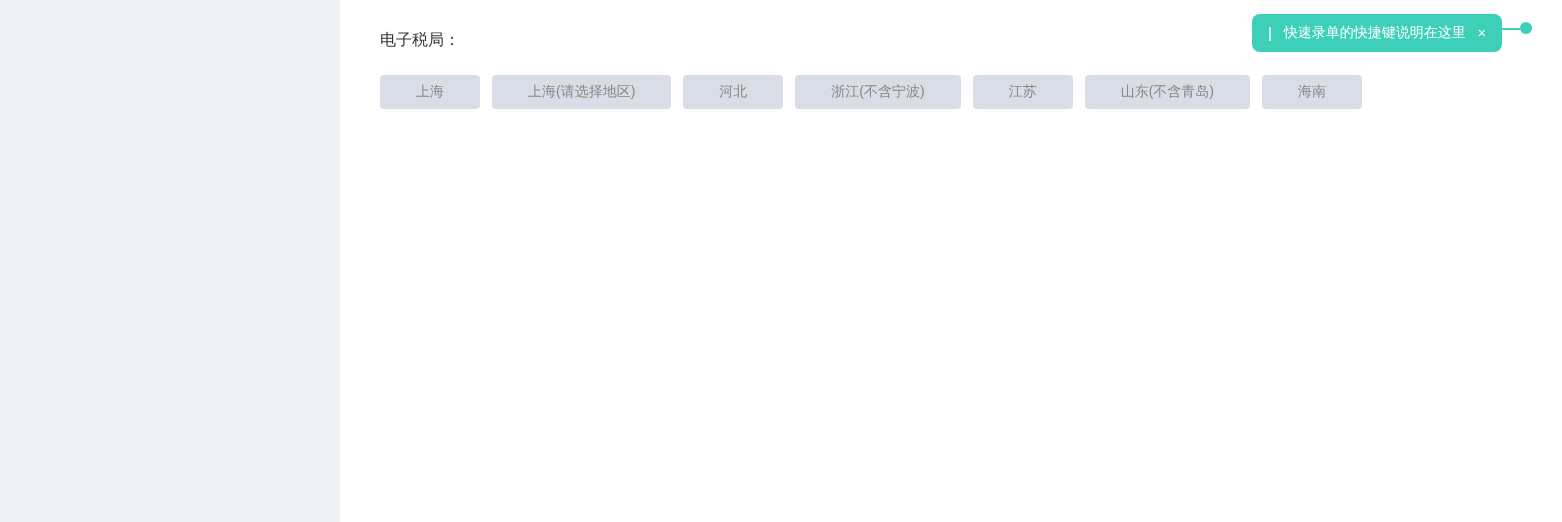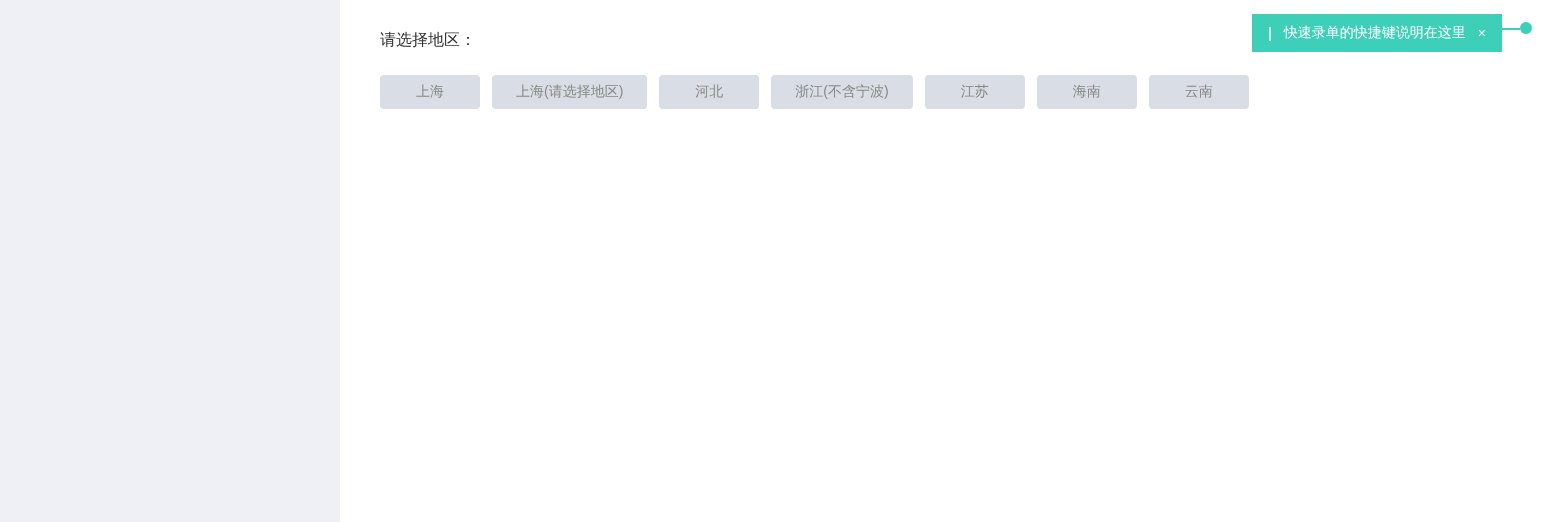--- a/index.html
+++ b/index.html
@@ -47,36 +47,36 @@
       display: flex;
       flex-wrap: wrap;
       gap: 12px;
     }
 
     .region-btn {
       background: #d9dde5;
       color: #666;
       border: none;
       border-radius: 4px;
-      padding: 8px 24px;
+      padding: 8px 36px;
       font-size: 14px;
       cursor: pointer;
       min-width: 100px;
       text-align: center;
       color: #888;
     }
 
     .tooltip-banner {
       position: absolute;
       top: 14px;
       right: 60px;
       background: #3ecfb8;
       color: #fff;
       padding: 10px 16px;
-      border-radius: 0;
+      border-radius: 8px;
       font-size: 14px;
       display: flex;
       align-items: center;
       gap: 8px;
       white-space: nowrap;
     }
 
     .tooltip-banner::before {
       content: '|';
       color: rgba(255,255,255,0.8);
@@ -118,26 +118,26 @@
 
   <div class="main-content">
 
     <div class="tooltip-banner">
       <span>快速录单的快捷键说明在这里</span>
       <span class="tooltip-close">×</span>
     </div>
     <div class="tooltip-line"></div>
     <div class="tooltip-dot"></div>
 
-    <div class="page-title">请选择地区：</div>
+    <div class="page-title">电子税局：</div>
 
     <div class="region-buttons">
     <button class="region-btn">上海</button>
         <button class="region-btn">上海(请选择地区)</button>
         <button class="region-btn">河北</button>
         <button class="region-btn">浙江(不含宁波)</button>
         <button class="region-btn">江苏</button>
+        <button class="region-btn">山东(不含青岛)</button>
         <button class="region-btn">海南</button>
-        <button class="region-btn">云南</button>
       </div>
 
   </div>
 </div>
 
 </body></html>

